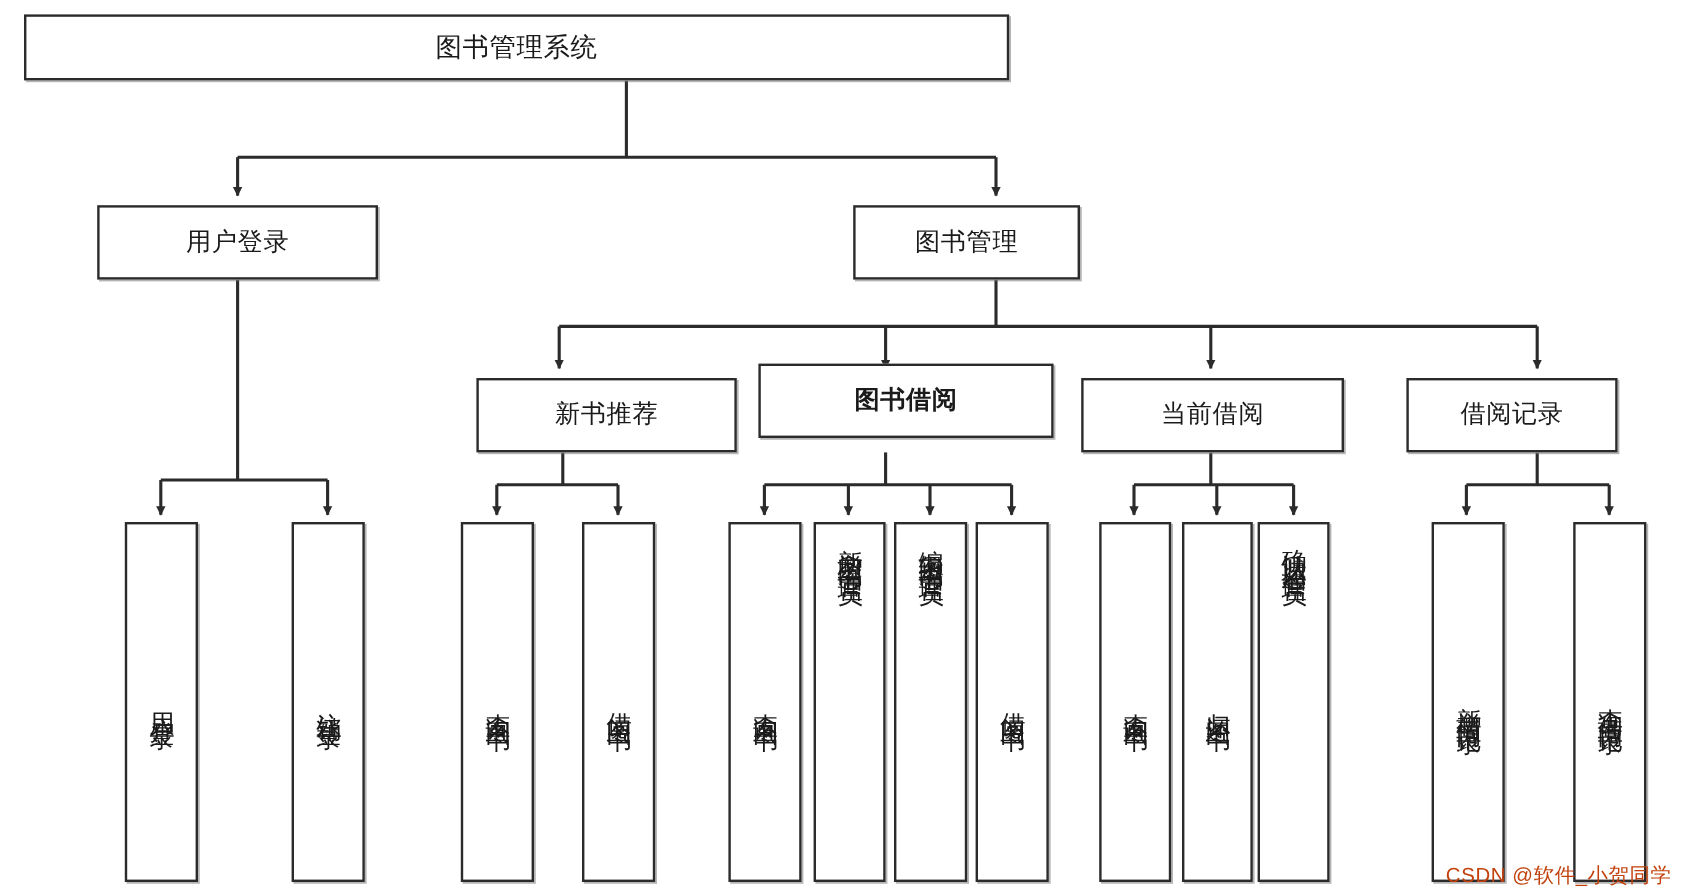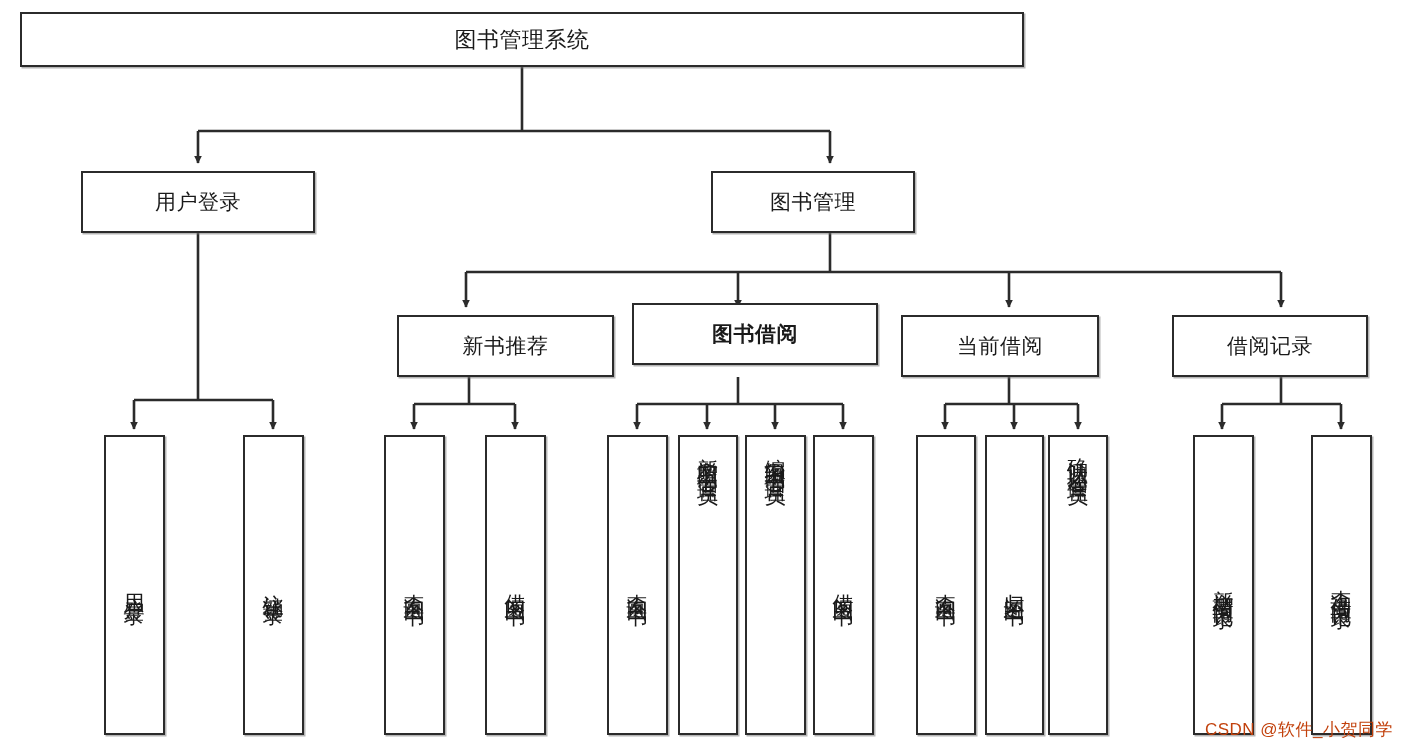--- a/index.html
+++ b/index.html
@@ -129,45 +129,45 @@
       <path d="M1014,404 L1014,429" marker-end="url(#arrowhead)"></path>
       <path d="M1078,404 L1078,429" marker-end="url(#arrowhead)"></path>
 
       <path d="M1281,377 L1281,404"></path>
       <path d="M1222,404 L1341,404"></path>
       <path d="M1222,404 L1222,429" marker-end="url(#arrowhead)"></path>
       <path d="M1341,404 L1341,429" marker-end="url(#arrowhead)"></path>
     </g>
   </svg>
 
-  <div class="node horizontal root" style="left:20px; top:12px; width:1004px; height:55px;">
+  <div class="node horizontal root" style="left:20px; top:12px; width:821px; height:55px;">
     <span class="node-label">图书管理系统</span>
   </div>
 
   <div class="node horizontal" style="left:81px; top:171px; width:234px; height:62px;">
     <span class="node-label">用户登录</span>
   </div>
 
-  <div class="node horizontal" style="left:711px; top:171px; width:204px; height:62px;">
+  <div class="node horizontal" style="left:711px; top:171px; width:189px; height:62px;">
     <span class="node-label">图书管理</span>
   </div>
 
   <div class="node horizontal" style="left:361px; top:315px; width:217px; height:62px;margin-left:36px;">
     <span class="node-label">新书推荐</span>
   </div>
 
   <div class="node horizontal" style="left:632px; top:303px; width:246px; height:62px;font-weight:bold;">
     <span class="node-label">图书借阅</span>
   </div>
 
-  <div class="node horizontal" style="left:901px; top:315px; width:198px; height:62px;">
+  <div class="node horizontal" style="left:901px; top:315px; width:219px; height:62px;">
     <span class="node-label">当前借阅</span>
   </div>
 
-  <div class="node horizontal" style="left:1172px; top:315px; width:196px; height:62px;">
+  <div class="node horizontal" style="left:1172px; top:315px; width:176px; height:62px;">
     <span class="node-label">借阅记录</span>
   </div>
 
   <div class="node vertical centered" style="left:104px; top:435px; width:61px; height:300px;">
     <span class="node-label">用户登录</span>
   </div>
 
   <div class="node vertical centered" style="left:243px; top:435px; width:61px; height:300px;">
     <span class="node-label">注销登录</span>
   </div>

